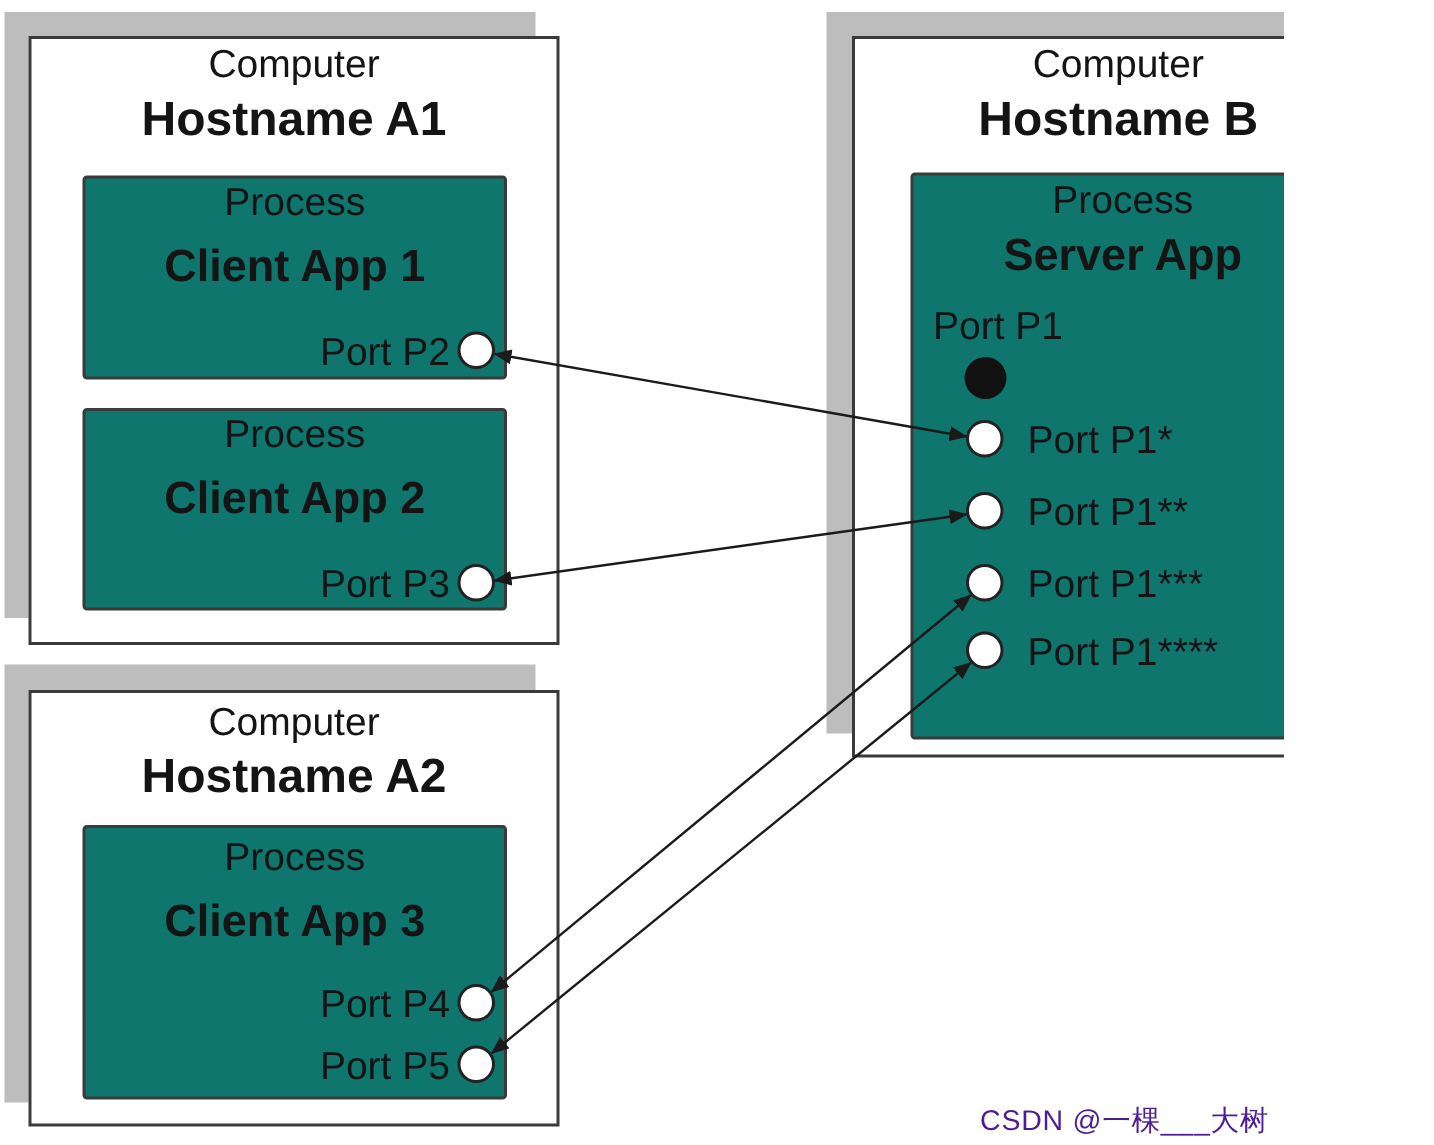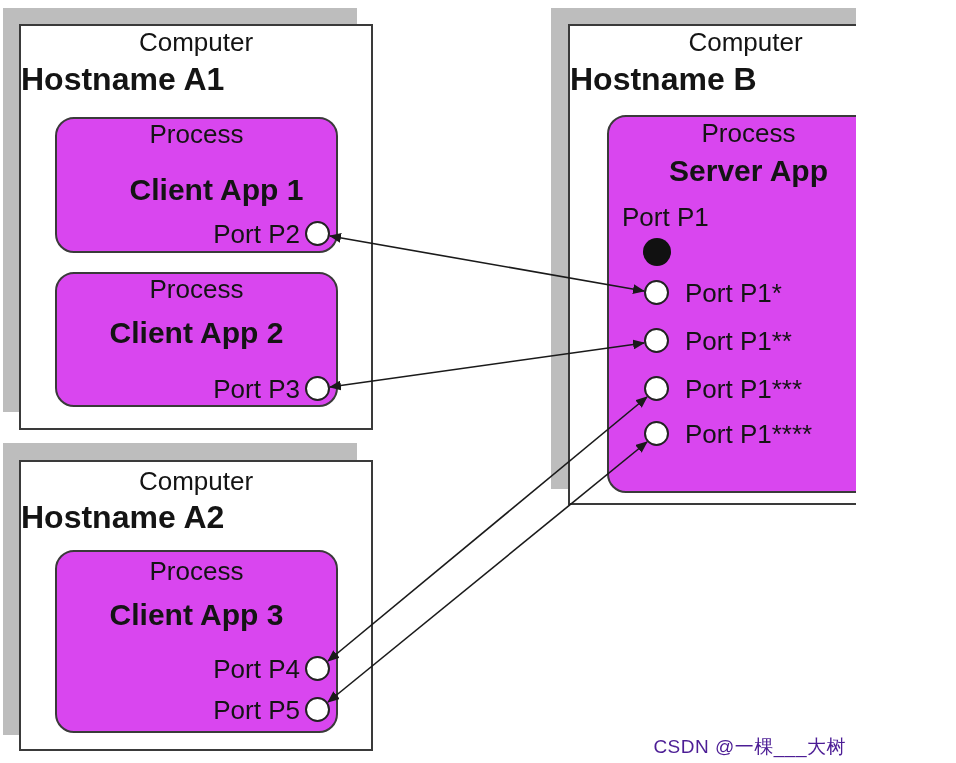--- a/index.html
+++ b/index.html
@@ -2,23 +2,23 @@
 <html><head>
 <meta charset="utf-8">
 <style>
   html,body{margin:0;padding:0;background:#ffffff;}
   .page{
     position:relative;width:856px;height:763px;background:#ffffff;overflow:hidden;
     font-family:"Liberation Sans","DejaVu Sans",sans-serif;color:#141414;
   }
   .shadow{position:absolute;background:#bdbdbd;}
   .computer{position:absolute;background:#ffffff;border:2px solid #3a3a3a;box-sizing:border-box;}
-  .process{position:absolute;background:#d946ef;border:2px solid #3a3a3a;border-radius:19px;box-sizing:border-box;}
+  .process{position:absolute;background:#0f766e;border:2px solid #3a3a3a;border-radius:3px;box-sizing:border-box;}
   .kind{position:absolute;left:0;width:100%;text-align:center;font-size:26px;line-height:1.15;}
-  .bigname{position:absolute;left:0;width:100%;font-size:32px;font-weight:bold;line-height:1.15;}
+  .bigname{position:absolute;left:0;width:100%;text-align:center;font-size:32px;font-weight:bold;line-height:1.15;}
   .appname{position:absolute;left:0;width:100%;text-align:center;font-size:30px;font-weight:bold;line-height:1.15;}
   .port-row{position:absolute;display:flex;align-items:center;gap:5px;height:25px;}
   .port-row.server{gap:16px;}
   .port-label{font-size:26px;line-height:1;white-space:nowrap;}
   .port-circle{width:21px;height:21px;border:2px solid #222222;border-radius:50%;background:#ffffff;flex:0 0 auto;}
   .black-dot{position:absolute;width:28px;height:28px;border-radius:50%;background:#111111;}
   .p1-label{position:absolute;font-size:26px;line-height:1.15;white-space:nowrap;}
   .connector-layer{position:absolute;left:0;top:0;z-index:10;pointer-events:none;}
   .watermark{position:absolute;right:10px;top:734px;font-size:19px;color:#4c1d95;letter-spacing:0.5px;}
 </style>
@@ -27,21 +27,21 @@
 
 <div class="page">
 
   <div class="shadow" style="left:3px;top:8px;width:354px;height:404px;"></div>
   <div class="computer" style="left:19px;top:24px;width:354px;height:406px;">
     <div class="kind" style="top:2px;">Computer</div>
     <div class="bigname" style="top:35px;">Hostname A1</div>
 
     <div class="process" style="left:34px;top:91px;width:283px;height:136px;">
       <div class="kind" style="top:1px;">Process</div>
-      <div class="appname" style="top:54px;padding-left:20px;">Client App 1</div>
+      <div class="appname" style="top:42px;">Client App 1</div>
       <div class="port-row" style="right:6px;top:102px;">
         <span class="port-label">Port P2</span>
         <span class="port-circle"></span>
       </div>
     </div>
 
     <div class="process" style="left:34px;top:246px;width:283px;height:135px;">
       <div class="kind" style="top:1px;">Process</div>
       <div class="appname" style="top:42px;">Client App 2</div>
       <div class="port-row" style="right:6px;top:102px;">

